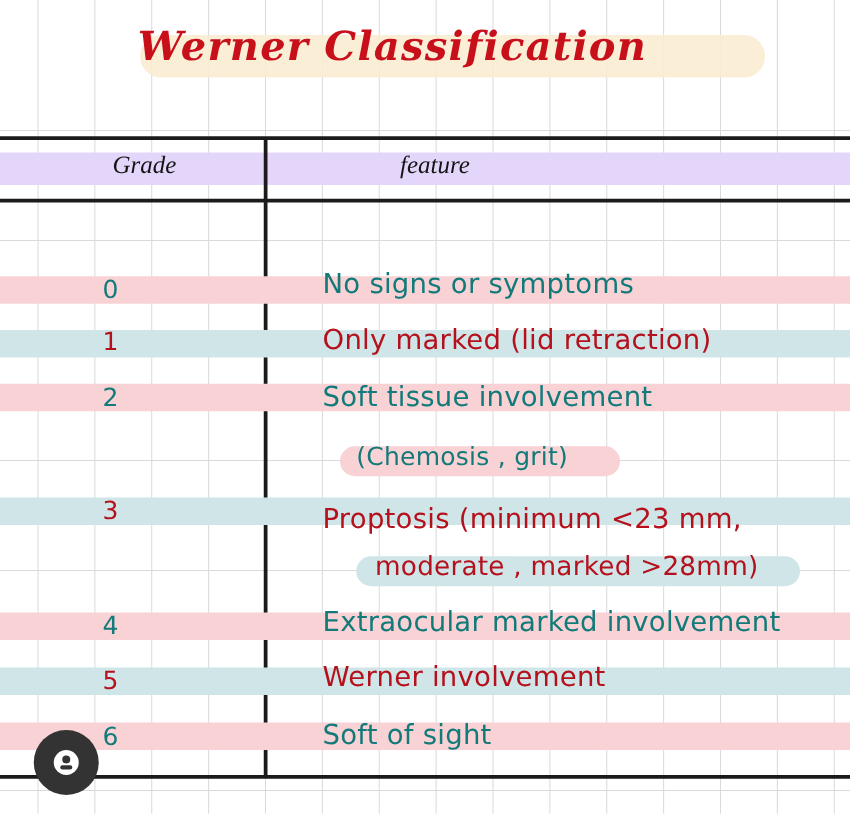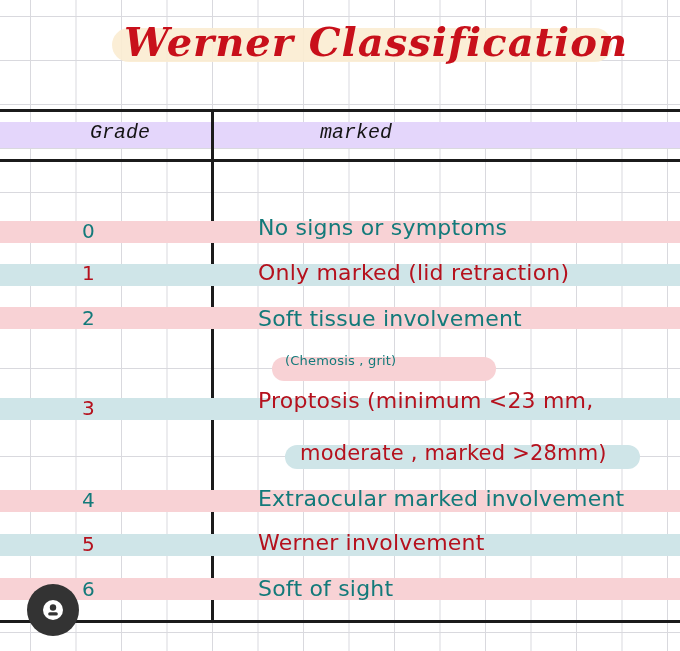--- a/index.html
+++ b/index.html
@@ -12,33 +12,33 @@
     background-size: 45.5px 44px, 45.5px 44px;
     background-position: 30px 16px, 30px 16px;
     font-family: "DejaVu Sans", sans-serif;
   }
   .abs { position: absolute; }
   .title-highlight {
     left: 112px; top: 28px; width: 500px; height: 34px;
     background: #fbecd2; border-radius: 17px; opacity: 0.9;
   }
   .title {
-    left: 0; width: 628px; top: 18px; text-align: right;
+    left: 0; width: 628px; top: 18px; text-align: center;
     font-family: "DejaVu Serif", serif; font-style: italic; font-weight: bold;
-    font-size: 40px; color: #c8101b; letter-spacing: 1px;
+    font-size: 32px; color: #c8101b; letter-spacing: 1px;
   }
   .rule { left: 0; width: 680px; height: 3px; background: #1b1b1b; }
   .vrule { left: 211px; width: 3px; background: #1b1b1b; top: 110px; height: 512px; }
   .band { left: 0; width: 680px; }
   .band.header { top: 122px; height: 26px; background: #e4d6fb; }
   .band.pink { background: #f8d2d5; }
   .band.blue { background: #cfe5e8; }
   .pill { border-radius: 14px; }
   .hdr-text {
-    font-family: Liberation Mono, monospace; font-style: italic;
+    font-family: Liberation Serif, serif; font-style: italic;
     font-size: 20px; color: #141414; top: 121px;
   }
   .grade {
     font-family: "DejaVu Sans", sans-serif; font-size: 20px;
     left: 82px; width: 20px;
   }
   .feat {
     font-family: "DejaVu Sans", sans-serif; font-size: 22px; left: 258px;
     white-space: nowrap; letter-spacing: 0.2px;
   }
@@ -55,21 +55,21 @@
 <div class="abs title-highlight"></div>
 <div class="abs title">Werner Classification</div>
 
 <div class="abs rule" style="top:109px"></div>
 <div class="abs band header"></div>
 <div class="abs rule" style="top:159px"></div>
 <div class="abs vrule"></div>
 <div class="abs rule" style="top:620px"></div>
 
 <div class="abs hdr-text" style="left:90px">Grade</div>
-<div class="abs hdr-text" style="left:320px">marked</div>
+<div class="abs hdr-text" style="left:320px">feature</div>
 
 <div class="abs band pink" style="top:221px;height:22px"></div>
 <div class="abs band blue" style="top:264px;height:22px"></div>
 <div class="abs band pink" style="top:307px;height:22px"></div>
 <div class="abs pill pink band" style="left:272px;width:224px;top:357px;height:24px"></div>
 <div class="abs band blue" style="top:398px;height:22px"></div>
 <div class="abs pill blue band" style="left:285px;width:355px;top:445px;height:24px"></div>
 <div class="abs band pink" style="top:490px;height:22px"></div>
 <div class="abs band blue" style="top:534px;height:22px"></div>
 <div class="abs band pink" style="top:578px;height:22px"></div>
@@ -78,25 +78,25 @@
   <div class="abs grade teal" style="top:219px">0</div>
   <div class="abs feat teal" style="top:215px">No signs or symptoms</div>
 </div>
 <div>
   <div class="abs grade red" style="top:261px">1</div>
   <div class="abs feat red" style="top:260px">Only marked (lid retraction)</div>
 </div>
 <div>
   <div class="abs grade teal" style="top:306px">2</div>
   <div class="abs feat teal" style="top:306px">Soft tissue involvement</div>
-  <div class="abs feat teal" style="left:285px;top:353px;font-size:13px">(Chemosis , grit)</div>
+  <div class="abs feat teal" style="left:285px;top:353px;font-size:20px">(Chemosis , grit)</div>
 </div>
 <div>
   <div class="abs grade red" style="top:396px">3</div>
-  <div class="abs feat red" style="top:388px">Proptosis (minimum &lt;23 mm,</div>
+  <div class="abs feat red" style="top:403px">Proptosis (minimum &lt;23 mm,</div>
   <div class="abs feat red" style="left:300px;top:441px;font-size:21px">moderate , marked &gt;28mm)</div>
 </div>
 <div>
   <div class="abs grade teal" style="top:488px">4</div>
   <div class="abs feat teal" style="top:486px">Extraocular marked involvement</div>
 </div>
 <div>
   <div class="abs grade red" style="top:532px">5</div>
   <div class="abs feat red" style="top:530px">Werner involvement</div>
 </div>

